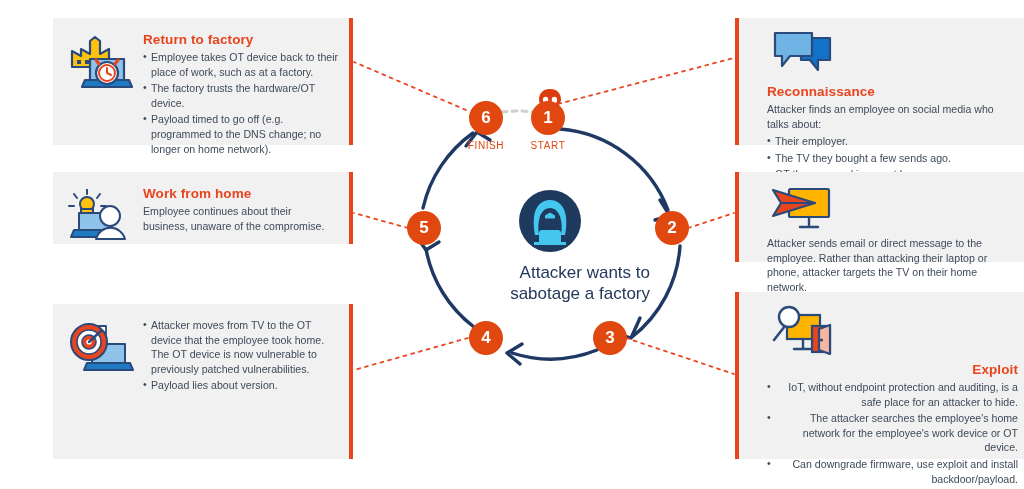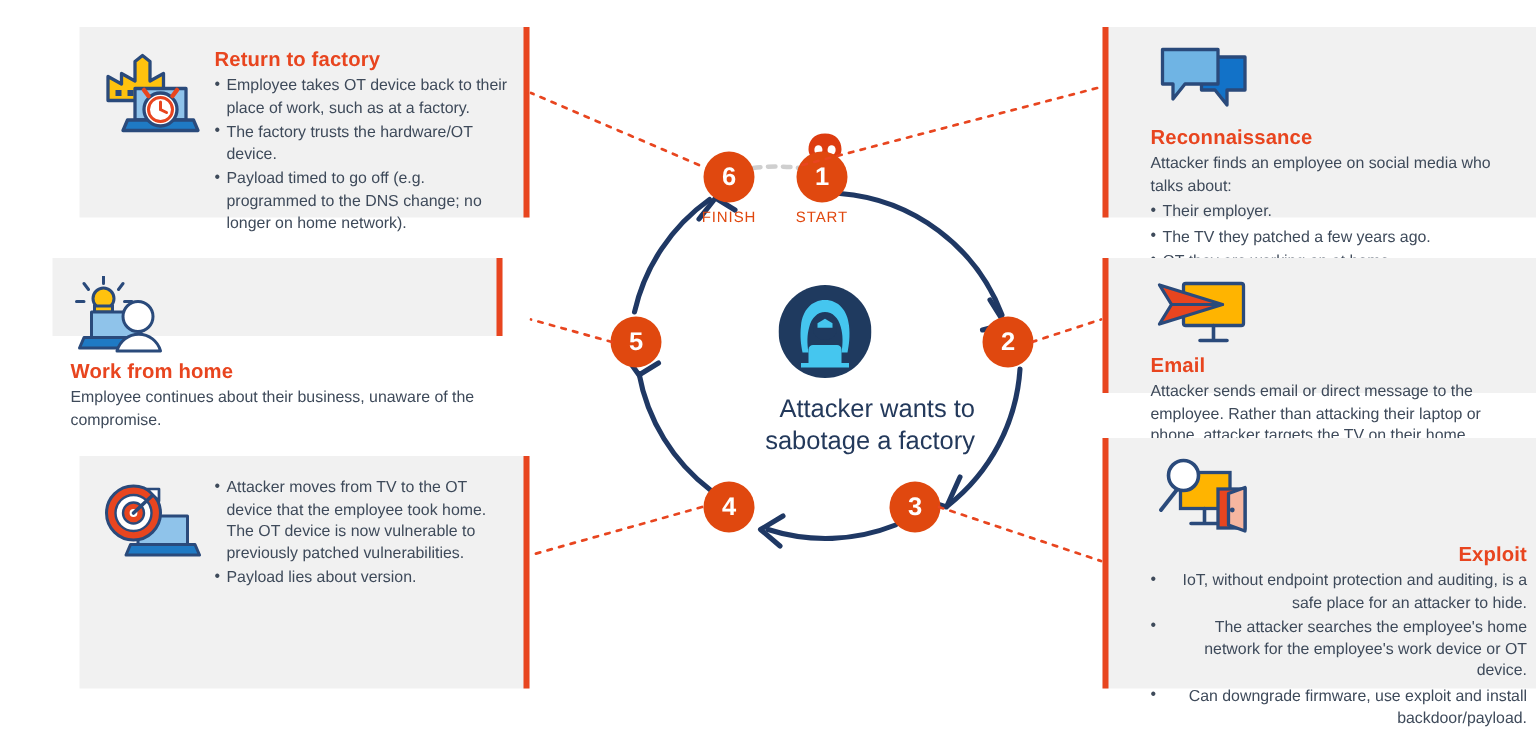--- a/index.html
+++ b/index.html
@@ -46,21 +46,21 @@
   ul.plist li{
     color:#3e4a5a;font-size:10.6px;line-height:1.38;
     padding-left:8px;position:relative;margin-bottom:2px;
   }
   ul.plist li:before{
     content:"•";position:absolute;left:0;top:-1px;color:#3e4a5a;
   }
 
   
   #panel-1{left:33px; top:18px;  width:300px; height:127px;}
-  #panel-2{left:15px; top:172px; width:300px; height:52px;flex-direction:column;}
+  #panel-2{left:33px; top:172px; width:300px; height:72px;}
   #panel-3{left:33px; top:304px; width:300px; height:155px;}
   #panel-4{left:715px;top:18px;  width:295px; height:127px;}
   #panel-5{left:715px;top:172px; width:295px; height:90px;}
   #panel-6{left:715px;top:292px; width:295px; height:167px;text-align:right;}
 
   
   #diagram{position:absolute;left:330px;top:50px;width:400px;height:400px;}
   .node{
     position:absolute;width:34px;height:34px;border-radius:50%;
     background:#e0480f;color:#fff;
@@ -169,38 +169,37 @@
       <svg width="62" height="52" viewBox="0 0 62 52">
         <path d="M29 8 L58 8 L58 30 L46 30 L46 40 L38 30 L29 30 Z" fill="#1272c8" stroke="#2a4a7b" stroke-width="2.2" stroke-linejoin="round"></path>
         <path d="M3 3 L40 3 L40 26 L18 26 L10 36 L10 26 L3 26 Z" fill="#6fb4e4" stroke="#2a4a7b" stroke-width="2.2" stroke-linejoin="round"></path>
       </svg>
     </div>
     <div class="ptext">
       <div class="ptitle">Reconnaissance</div>
       <div class="pbody" style="margin-bottom:3px;">Attacker finds an employee on social media who talks about:</div>
       <ul class="plist">
         <li>Their employer.</li>
-        <li>The TV they patched a few years ago.</li>
+        <li>The TV they bought a few sends ago.</li>
         <li>OT they are working on at home.</li>
       </ul>
     </div>
   </div>
 
   <div class="panel right" id="panel-5">
     <div class="accent"></div>
     <div class="icon-wrap">
       <svg width="64" height="50" viewBox="0 0 64 50">
         <rect x="18" y="5" width="40" height="28" rx="1.5" fill="#ffb400" stroke="#2a4a7b" stroke-width="2.2"></rect>
         <path d="M38 33 L38 42 M29 43 L47 43" stroke="#2a4a7b" stroke-width="2.4" stroke-linecap="round"></path>
         <path d="M2 6 L44 19 L2 32 L10 19 Z" fill="#e8451f" stroke="#2a4a7b" stroke-width="2.2" stroke-linejoin="round"></path>
         <path d="M10 19 L44 19" stroke="#2a4a7b" stroke-width="2" stroke-linecap="round"></path>
       </svg>
     </div>
     <div class="ptext">
-      <div class="ptitle">Email</div>
       <div class="pbody">Attacker sends email or direct message to the employee. Rather than attacking their laptop or phone, attacker targets the TV on their home network.</div>
     </div>
   </div>
 
   <div class="panel right" id="panel-6">
     <div class="accent"></div>
     <div class="icon-wrap">
       <svg width="64" height="56" viewBox="0 0 64 56">
         <rect x="16" y="11" width="33" height="24" fill="#ffb400" stroke="#2a4a7b" stroke-width="2.2"></rect>
         <path d="M32 35 L32 44 M23 45 L41 45" stroke="#2a4a7b" stroke-width="2.4" stroke-linecap="round"></path>

